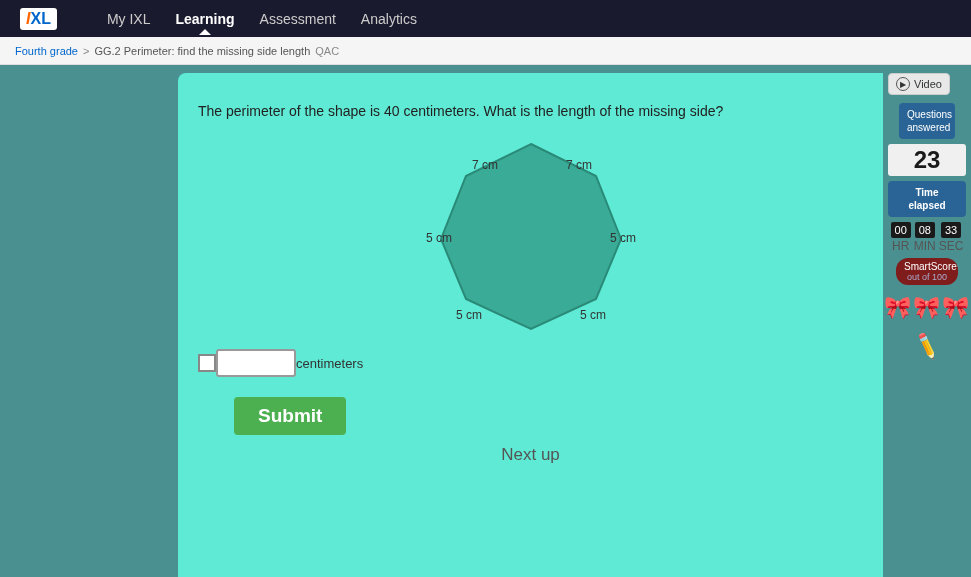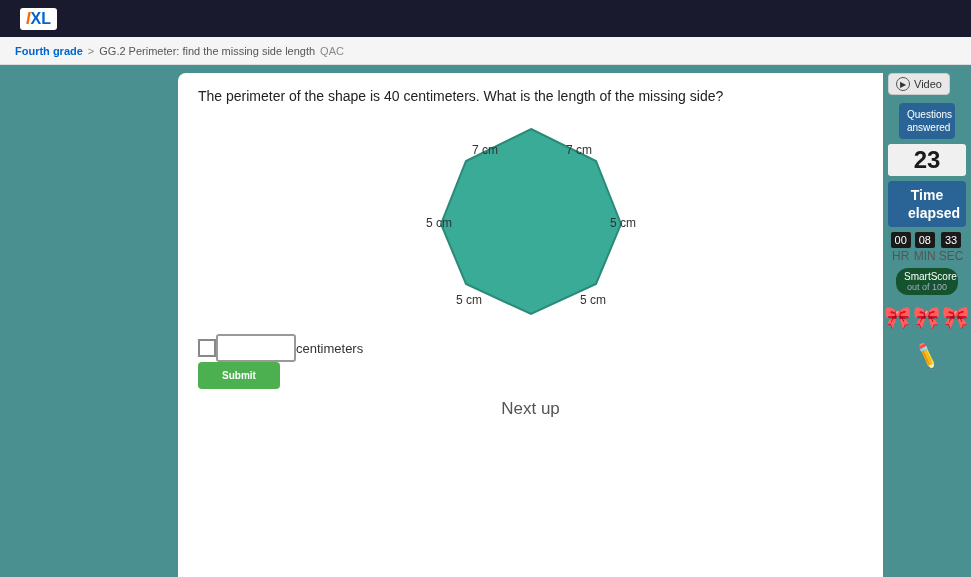--- a/index.html
+++ b/index.html
@@ -70,21 +70,20 @@
       display: flex;
       align-items: center;
       padding: 0 15px;
       font-size: 11px;
       color: #555;
       border-bottom: 1px solid #ddd;
     }
     .breadcrumb-link {
       color: #0066cc;
       cursor: pointer;
-      font-weight: bold;
     }
     .breadcrumb-sep {
       margin: 0 5px;
       color: #888;
     }
     .breadcrumb-current {
       color: #555;
     }
     .breadcrumb-code {
       color: #888;
@@ -101,24 +100,24 @@
     
     .left-panel {
       width: 170px;
       background: #4a9090;
       flex-shrink: 0;
     }
 
     
     .content-area {
       flex: 1;
-      background: #ffffff;
+      background: #5eead4;
       border-radius: 8px 0 0 0;
       margin: 8px 0 0 8px;
-      padding: 15px 20px;
+      padding: 30px 20px;
       position: relative;
       overflow: hidden;
     }
 
     
     .right-sidebar {
       width: 88px;
       background: #4a9090;
       display: flex;
       flex-direction: column;
@@ -157,21 +156,21 @@
       padding: 5px 8px;
       border-radius: 4px;
       text-align: center;
       line-height: 1.3;
       width: 56px;
     }
 
     .time-elapsed-box {
       background: #2a6496;
       color: #fff;
-      font-size: 14px;
+      font-size: 10px;
       padding: 5px 20px;
       border-radius: 4px;
       text-align: center;
       line-height: 1.3;
       width: 78px;
       font-weight: bold;
     }
     .timer-box {
       background: #1a1a1a;
       color: #fff;
@@ -186,21 +185,21 @@
       color: #555;
     }
     .timer-section {
       display: flex;
       flex-direction: column;
       align-items: center;
       gap: 1px;
     }
 
     .smartscore-box {
-      background: #14532d;
+      background: #7f1d1d;
       color: #fff;
       font-size: 10px;
       padding: 3px 8px;
       border-radius: 12px;
       text-align: center;
       width: 62px;
     }
     .smartscore-out {
       font-size: 9px;
       color: #aac;
@@ -234,21 +233,21 @@
     .polygon-container {
       position: relative;
       width: 220px;
       height: 200px;
     }
 
     
     .answer-row {
       display: flex;
       align-items: center;
-      margin-bottom: 0;
+      margin-bottom: 20px;
     }
     .answer-checkbox {
       width: 18px;
       height: 18px;
       border: 2px solid #888;
       background: #fff;
       cursor: pointer;
     }
     .answer-input {
       width: 80px;
@@ -261,24 +260,25 @@
     .unit-label {
       font-size: 13px;
       color: #333;
     }
 
     .submit-btn {
       background: #4caf50;
       color: #fff;
       border: none;
       padding: 8px 24px;
-      font-size: 10px;
+      font-size: 19px;
       font-weight: bold;
       border-radius: 4px;
       cursor: pointer;
+      margin-left: 36px;
     }
 
     .next-up {
       text-align: center;
       color: #555;
       font-size: 17px;
       margin-top: 10px;
     }
 
     
@@ -315,20 +315,26 @@
       gap: 3px;
     }
   </style>
 </head>
 <body>
 
 <div class="header">
   <div class="logo">
     <span class="logo-i">I</span>XL
   </div>
+  <nav class="nav-items">
+    <a class="nav-item">My IXL</a>
+    <a class="nav-item active">Learning</a>
+    <a class="nav-item">Assessment</a>
+    <a class="nav-item">Analytics</a>
+  </nav>
 </div>
 
 <div class="breadcrumb-bar">
   <span class="breadcrumb-link">Fourth grade</span>
   <span class="breadcrumb-sep">&gt;</span>
   <span class="breadcrumb-current">GG.2 Perimeter: find the missing side length</span>
   <span class="breadcrumb-code">QAC</span>
 </div>
 
 <div class="main-container">

